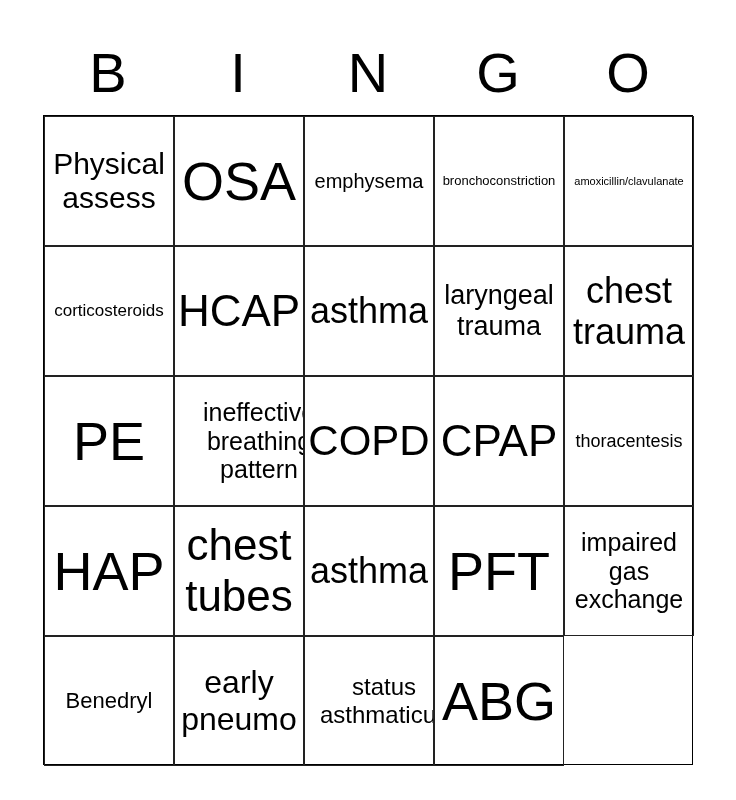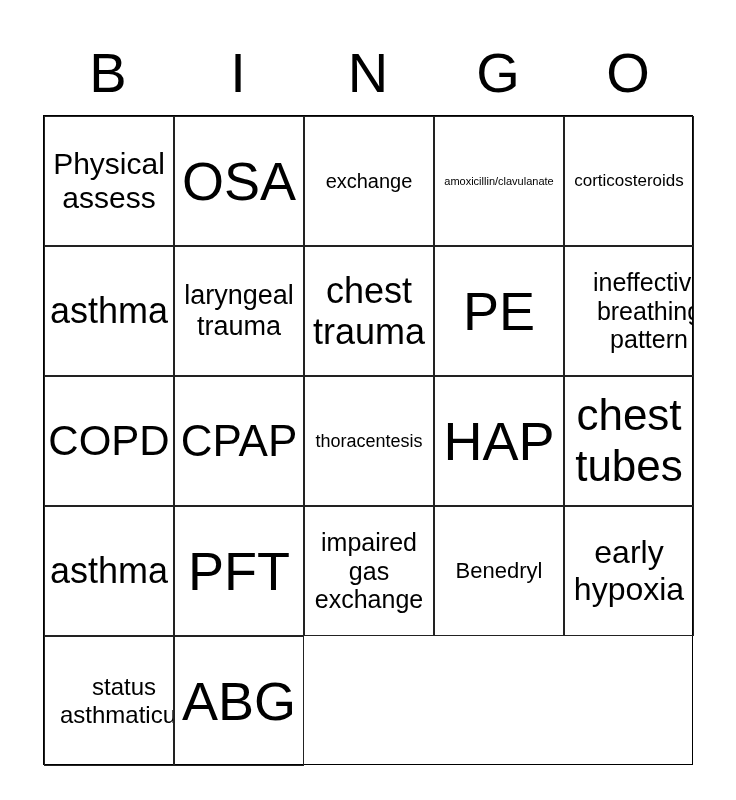--- a/index.html
+++ b/index.html
@@ -25,27 +25,33 @@
 </div>
 
 <div class="grid" id="grid">
     <div class="cell">
       <span style="font-size: 30px;">Physical assess</span>
     </div>
     <div class="cell">
       <span style="font-size: 54px;">OSA</span>
     </div>
     <div class="cell">
-      <span style="font-size: 20px;">exchange</span>
+      <span style="font-size: 20px;">emphysema</span>
+    </div>
+    <div class="cell">
+      <span style="font-size: 13px;">bronchoconstriction</span>
     </div>
     <div class="cell">
       <span style="font-size: 11px;">amoxicillin/clavulanate</span>
     </div>
     <div class="cell">
       <span style="font-size: 17px;">corticosteroids</span>
+    </div>
+    <div class="cell">
+      <span style="font-size: 44px;">HCAP</span>
     </div>
     <div class="cell">
       <span style="font-size: 36px;">asthma</span>
     </div>
     <div class="cell">
       <span style="font-size: 27px;">laryngeal trauma</span>
     </div>
     <div class="cell">
       <span style="font-size: 36px;">chest trauma</span>
     </div>
@@ -76,21 +82,21 @@
     <div class="cell">
       <span style="font-size: 54px;">PFT</span>
     </div>
     <div class="cell">
       <span style="font-size: 25px;">impaired gas exchange</span>
     </div>
     <div class="cell">
       <span style="font-size: 22px;">Benedryl</span>
     </div>
     <div class="cell">
-      <span style="font-size: 32px;">early hypoxia</span>
+      <span style="font-size: 32px;">early pneumo</span>
     </div>
     <div class="cell">
       <span style="font-size: 24px; margin-left: 30px;">status asthmaticus</span>
     </div>
     <div class="cell">
       <span style="font-size: 54px;">ABG</span>
     </div>
   </div>
 
 </body></html>

